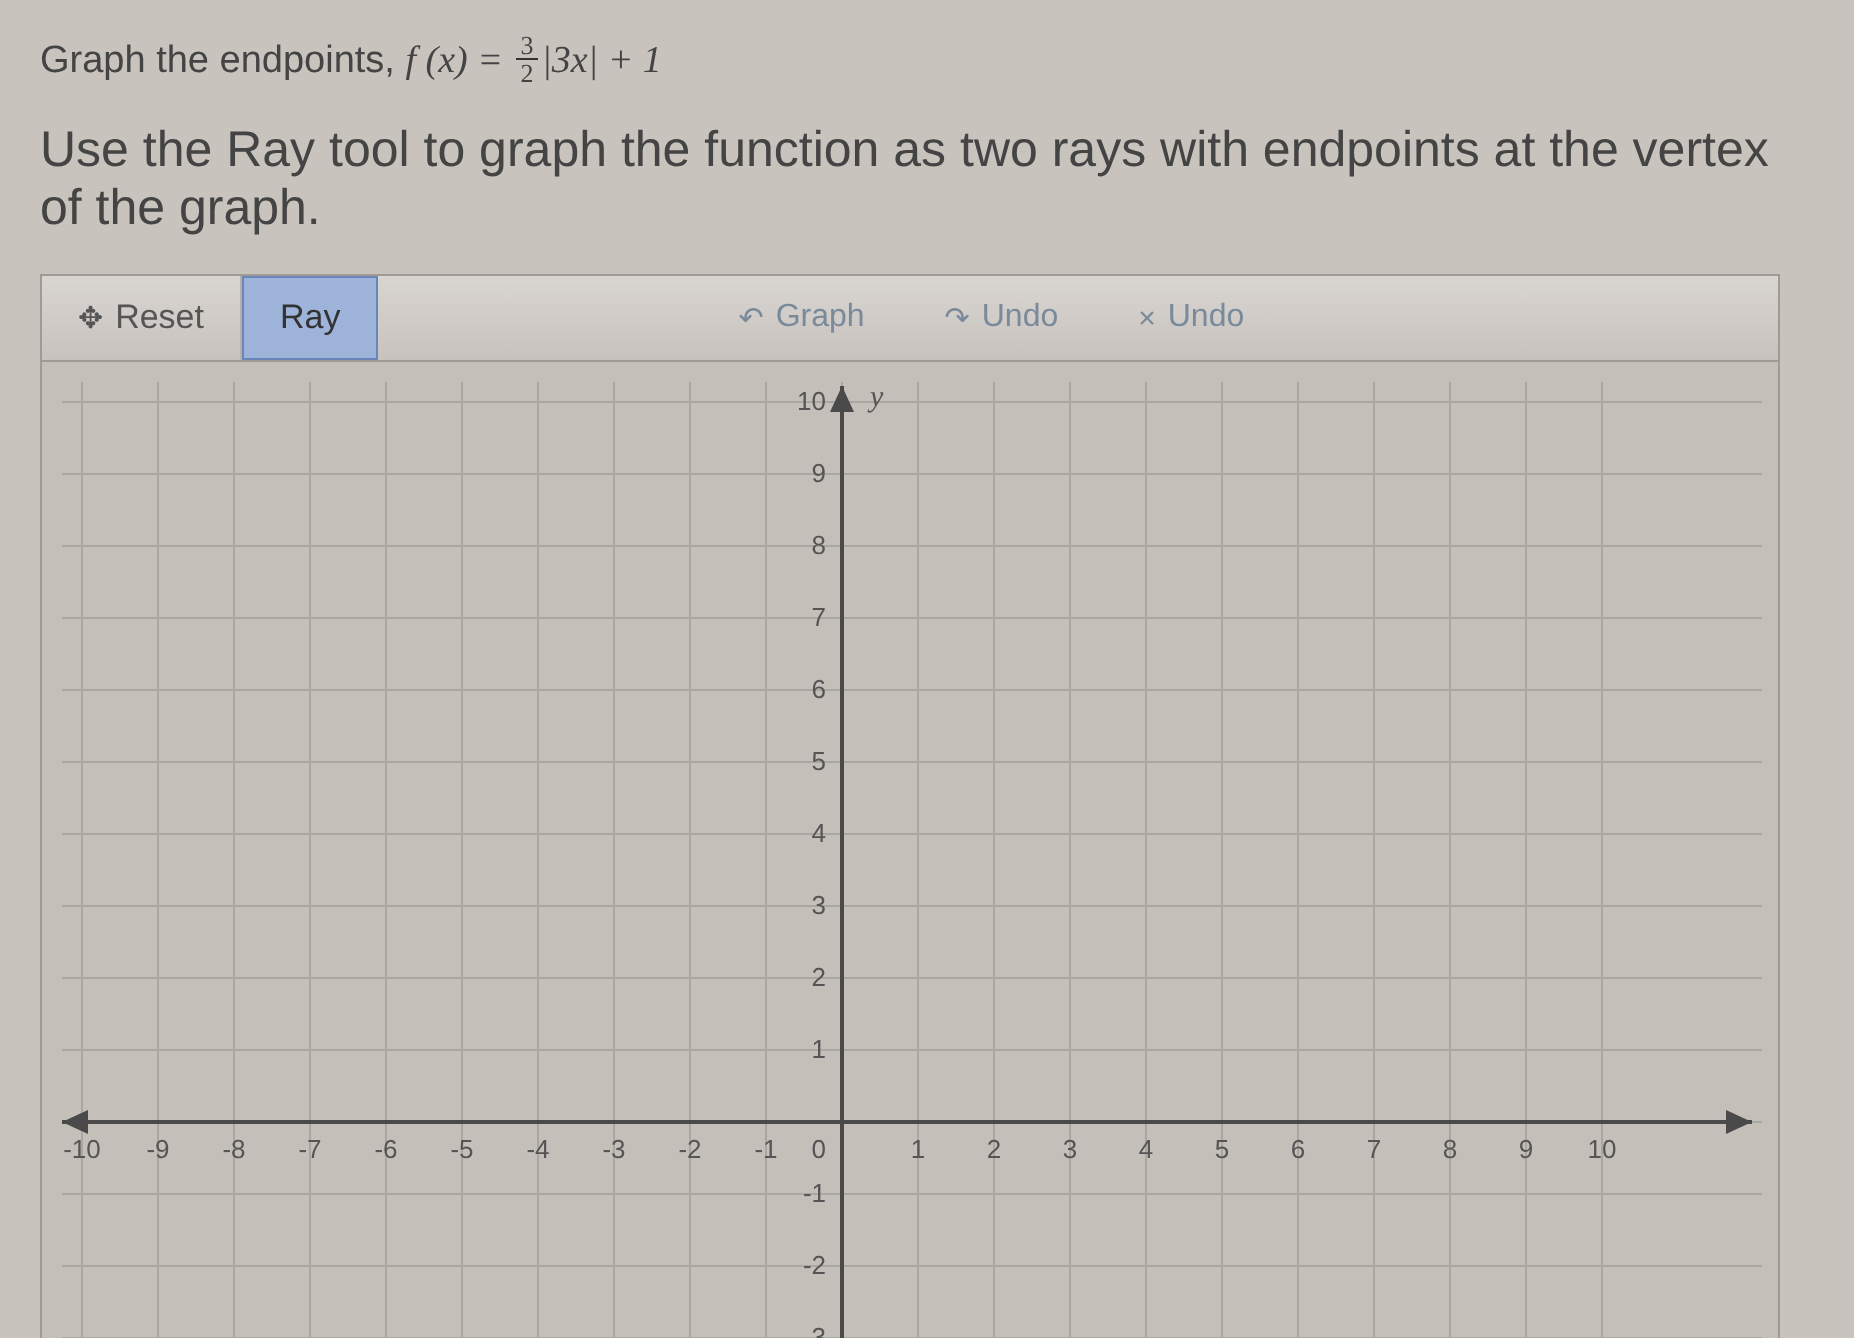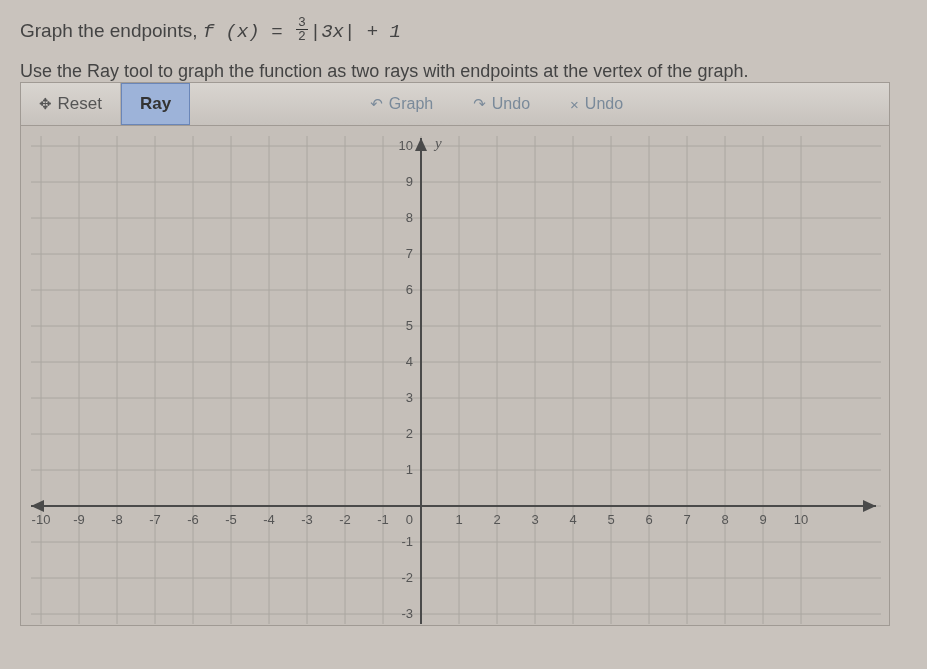--- a/index.html
+++ b/index.html
@@ -11,40 +11,40 @@
     padding: 18px 20px;
     color: #3a3a3a;
     overflow: hidden;
   }
   .question-line1 {
     font-size: 19px;
     color: #444;
     margin-bottom: 16px;
   }
   .math {
-    font-family: Liberation Mono, monospace;
+    font-family: Liberation Serif, serif;
     font-style: italic;
   }
   .frac {
     display: inline-block;
     vertical-align: middle;
     text-align: center;
     font-style: normal;
     font-size: 13px;
     line-height: 1;
     position: relative;
     top: -2px;
     margin: 0 2px;
   }
   .frac .num { display:block; border-bottom:1px solid #333; padding:0 2px;}
   .frac .den { display:block; padding:0 2px;}
   .question-line2 {
-    font-size: 18px;
+    font-size: 25px;
     color: #444;
-    margin-bottom: 0;
+    margin-bottom: 18px;
   }
   .toolbar {
     display: flex;
     align-items: center;
     height: 44px;
     background: linear-gradient(#d9d5d0,#c7c2bd);
     border: 1px solid #a09a94;
     width: 870px;
     font-size: 17px;
     color: #555;
@@ -55,21 +55,21 @@
     align-items: center;
     padding: 0 18px;
     border-right: 1px solid #b5afa9;
     cursor: pointer;
     gap: 6px;
   }
   .tool-btn.selected {
     background: #9db3d9;
     border: 1px solid #6a86b8;
     color: #333;
-    font-weight: 700;
+    font-weight: 400;
   }
   .spacer { flex: 0 0 160px; }
   .action-btn {
     display: flex;
     align-items: center;
     gap: 6px;
     padding: 0 20px;
     color: #7a8a9a;
     cursor: pointer;
     font-size: 16px;

